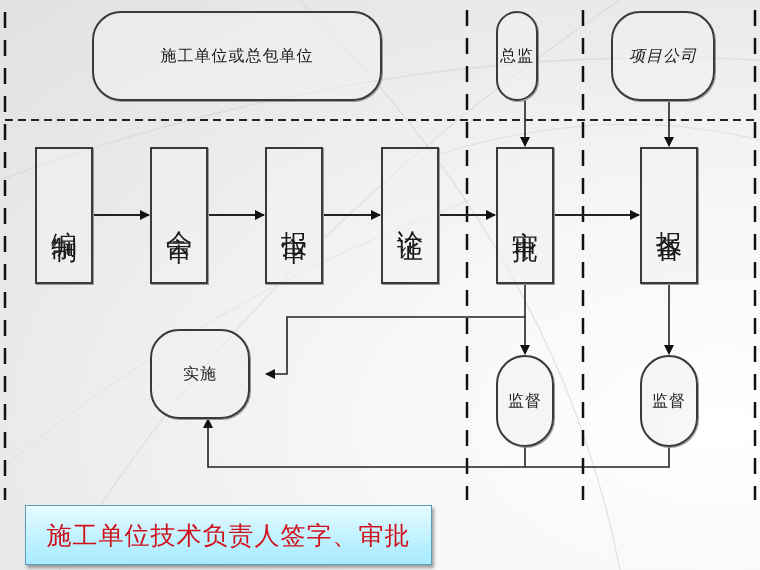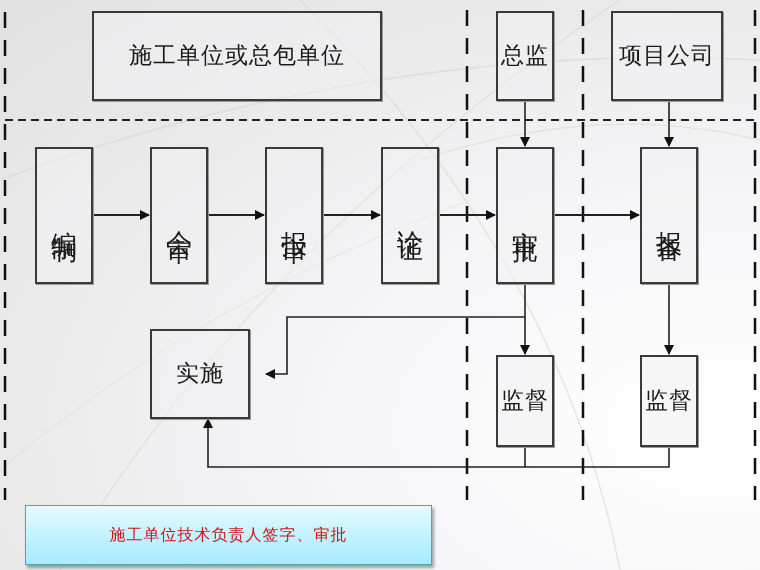--- a/index.html
+++ b/index.html
@@ -11,28 +11,28 @@
   .deco { position: absolute; left: 0; top: 0; width: 760px; height: 570px; pointer-events: none; }
   .box {
     position: absolute; box-sizing: border-box;
     border: 2px solid #3a3a3a;
     background: rgba(240,240,242,0.55);
     box-shadow: 1px 1px 0 #9a9a9a;
     display: flex; align-items: center; justify-content: center;
     color: #1a1a1a; font-size: 25px; line-height: 1.2;
   }
   .vtext { writing-mode: vertical-rl; text-orientation: upright; letter-spacing: 6px; font-size: 26px; }
-  .htext { font-size: 23px; letter-spacing: 1px; }
+  .htext { font-size: 16px; letter-spacing: 1px; border-radius: 29px; }
   .banner {
     position: absolute; left: 25px; top: 505px; width: 407px; height: 60px; box-sizing: border-box;
     border: 1px solid #5a9fb8;
     background: linear-gradient(#e6fbff, #bdf1ff 60%, #a8ebff);
     box-shadow: 2px 3px 3px rgba(0,0,0,0.35);
     display: flex; align-items: center; justify-content: center;
-    font-size: 16px; letter-spacing: 1px;
+    font-size: 25px; letter-spacing: 1px;
   }
   svg.lines { position: absolute; left: 0; top: 0; }
 </style>
 </head>
 <body>
 
 <svg class="deco" width="760" height="570">
   <path d="M 0 180 Q 380 40 760 60" stroke="#dcd6d0" stroke-width="1.5" fill="none" opacity="0.7"></path>
   <path d="M 60 570 Q 250 250 620 0" stroke="#d8d2cc" stroke-width="1.2" fill="none" opacity="0.6"></path>
   <path d="M 300 0 Q 560 260 620 570" stroke="#d6d0ca" stroke-width="1.2" fill="none" opacity="0.6"></path>
@@ -67,24 +67,24 @@
 
   <line x1="669" y1="283" x2="669" y2="354" stroke="#222" stroke-width="1.6" marker-end="url(#arr)"></line>
 
   <polyline points="669,446 669,467 208,467 208,419" fill="none" stroke="#222" stroke-width="1.6" marker-end="url(#arr)"></polyline>
   <line x1="525" y1="446" x2="525" y2="467" stroke="#222" stroke-width="1.6"></line>
 </svg>
 
 <div class="box htext" style="left:92px; top:11px; width:290px; height:90px;">
   <span>施工单位或总包单位</span>
 </div>
-<div class="box htext" style="left:496px; top:11px; width:58px; height:90px;">
+<div class="box htext" style="left:496px; top:11px; width:42px; height:90px;">
   <span>总监</span>
 </div>
-<div class="box htext" style="left:611px; top:11px; width:112px; height:90px;">
+<div class="box htext" style="left:611px; top:11px; width:104px; height:90px;font-style:italic;">
   <span>项目公司</span>
 </div>
 
 <div class="box" style="left:35px; top:147px; width:58px; height:137px;">
   <span class="vtext">编制</span>
 </div>
 <div class="box" style="left:150px; top:147px; width:58px; height:137px;">
   <span class="vtext">会审</span>
 </div>
 <div class="box" style="left:265px; top:147px; width:58px; height:137px;">

